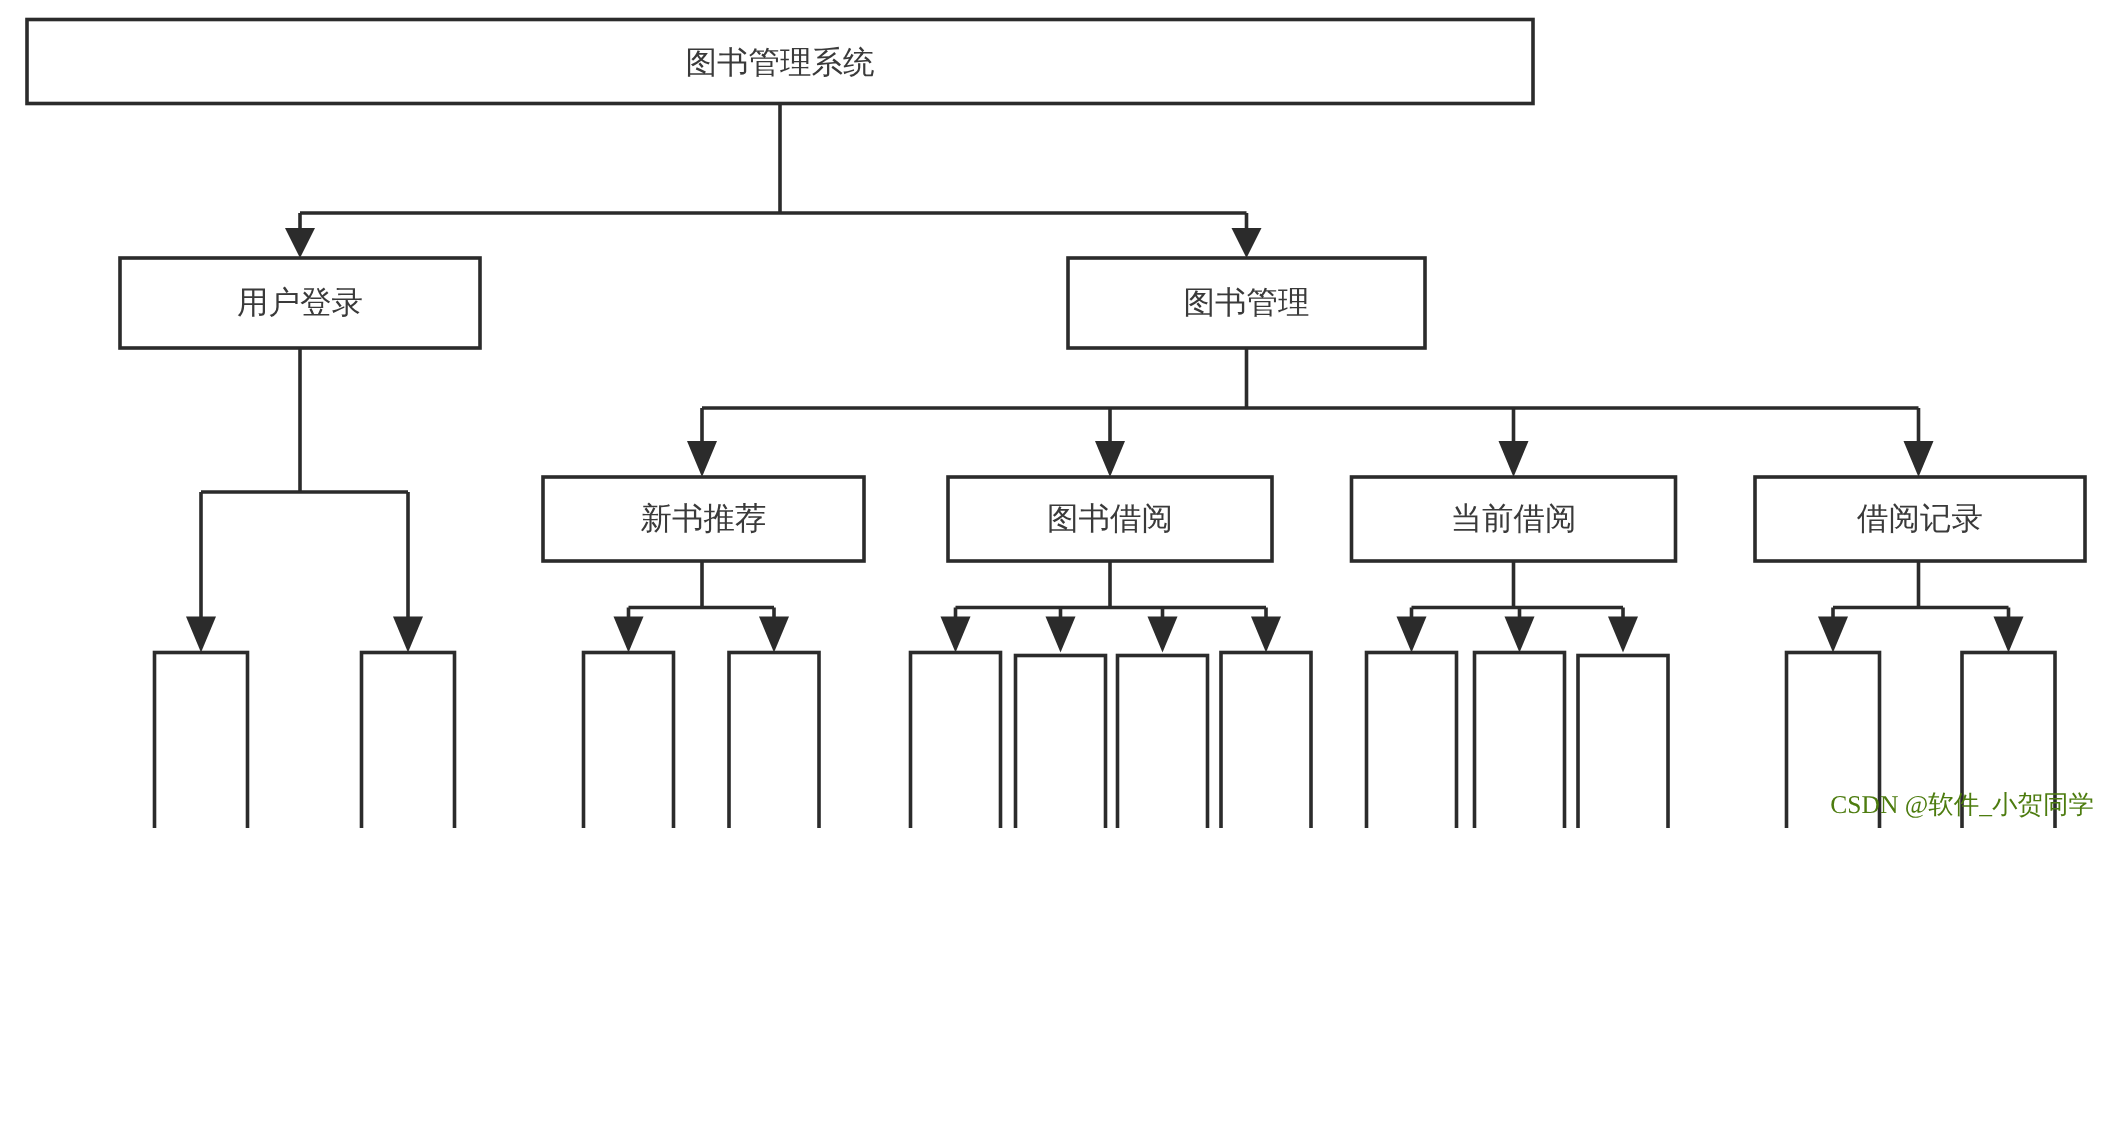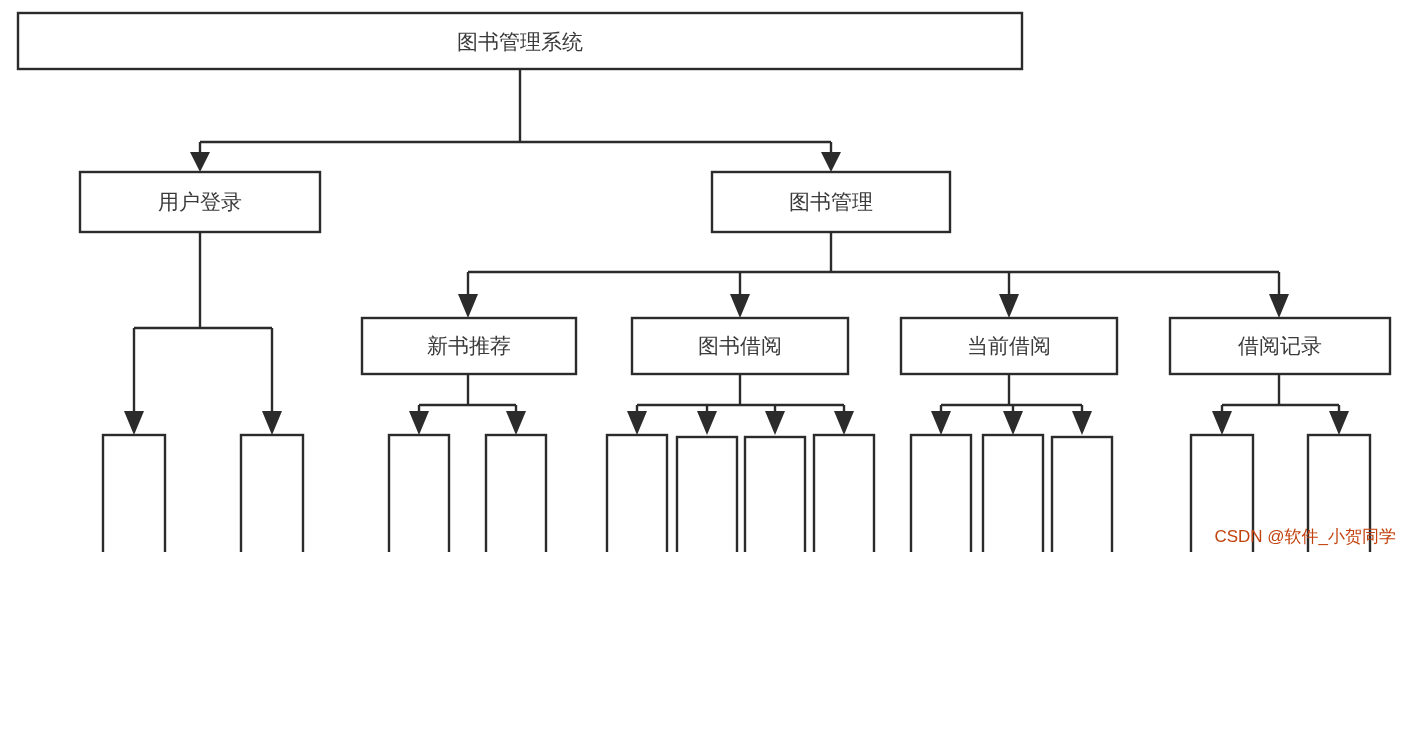--- a/index.html
+++ b/index.html
@@ -57,23 +57,23 @@
     letter-spacing: 2.5px;
     text-align: center;
     white-space: nowrap;
     pointer-events: none;
     user-select: none;
   }
   .watermark {
     position: absolute;
     right: 9px;
     bottom: 4px;
-    font-family: Liberation Sans, sans-serif;
+    font-family: Liberation Serif, serif;
     font-size: 17px;
-    color: #c2410c;
+    color: #4d7c0f;
     white-space: nowrap;
     user-select: none;
   }
 </style>
 </head>
 <body>
 
 <div id="diagram-root">
 
   <svg class="diagram-canvas" viewBox="0 0 1405 747">

